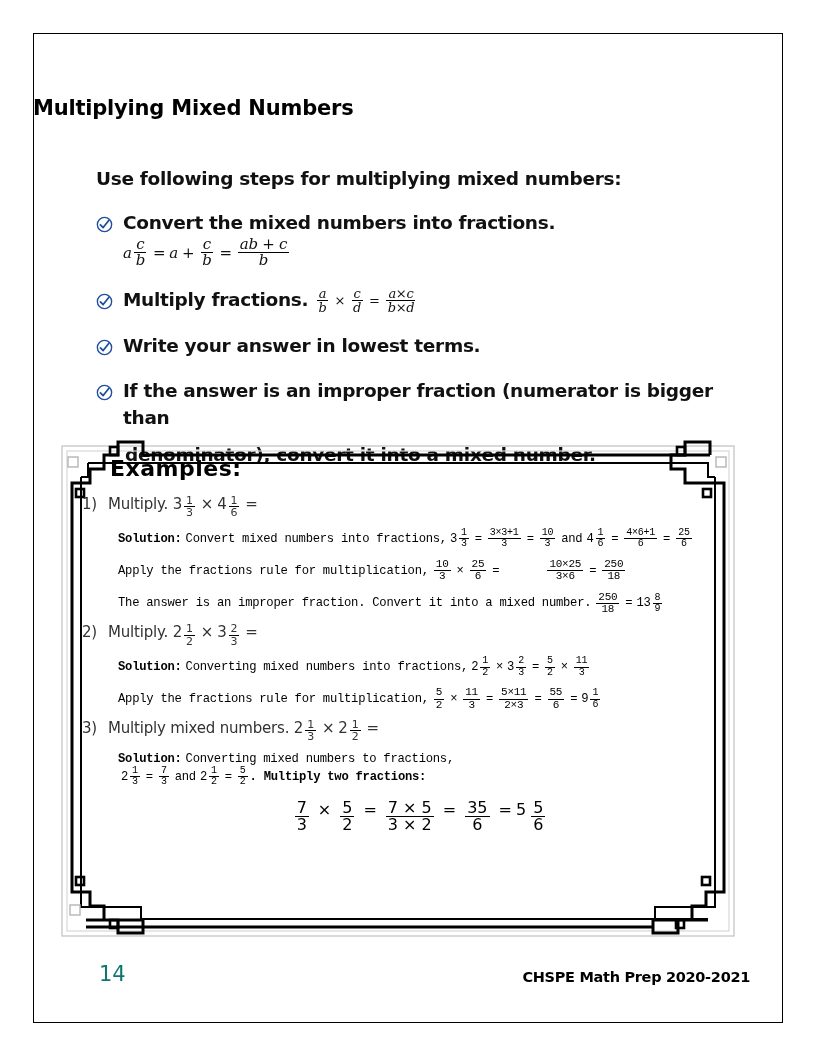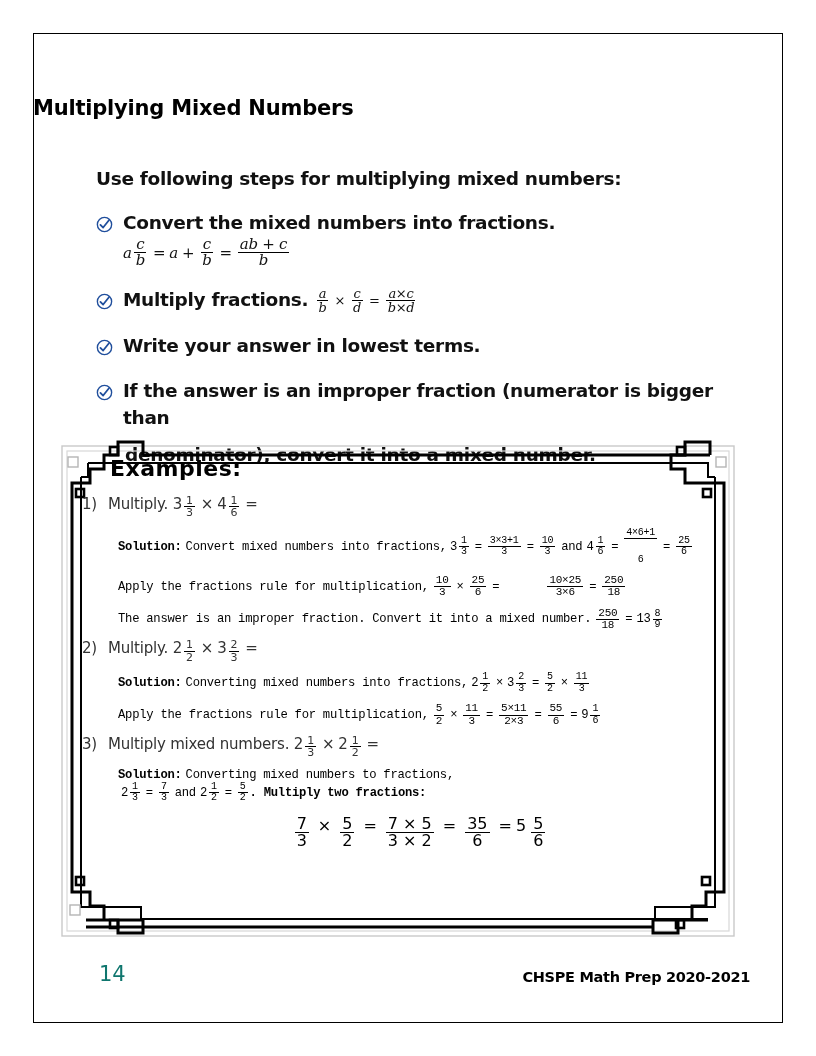--- a/index.html
+++ b/index.html
@@ -362,21 +362,21 @@
           <span class="num">10</span>
           <span class="den">3</span>
         </span>
       <span class="op">and</span>
       <span>4</span>
       <span class="frac" style="font-size:10px;">
           <span class="num">1</span>
           <span class="den">6</span>
         </span>
       <span class="op">=</span>
-      <span class="frac" style="font-size:10px;gap:16px;">
+      <span class="frac" style="font-size:10px;">
           <span class="num">4×6+1</span>
           <span class="den">6</span>
         </span>
       <span class="op">=</span>
       <span class="frac" style="font-size:10px;">
           <span class="num">25</span>
           <span class="den">6</span>
         </span>
     </span>
   </div>

